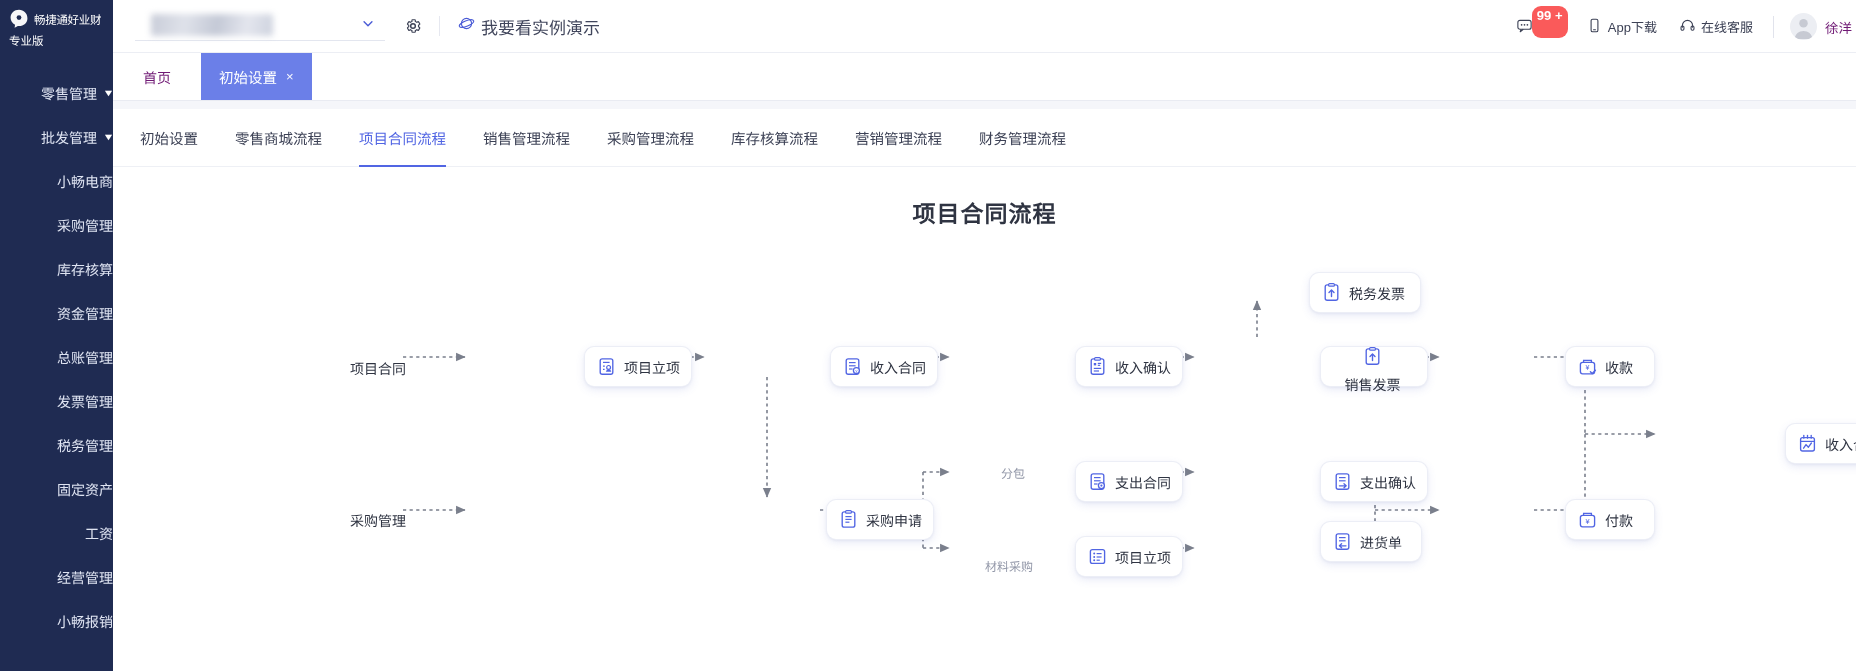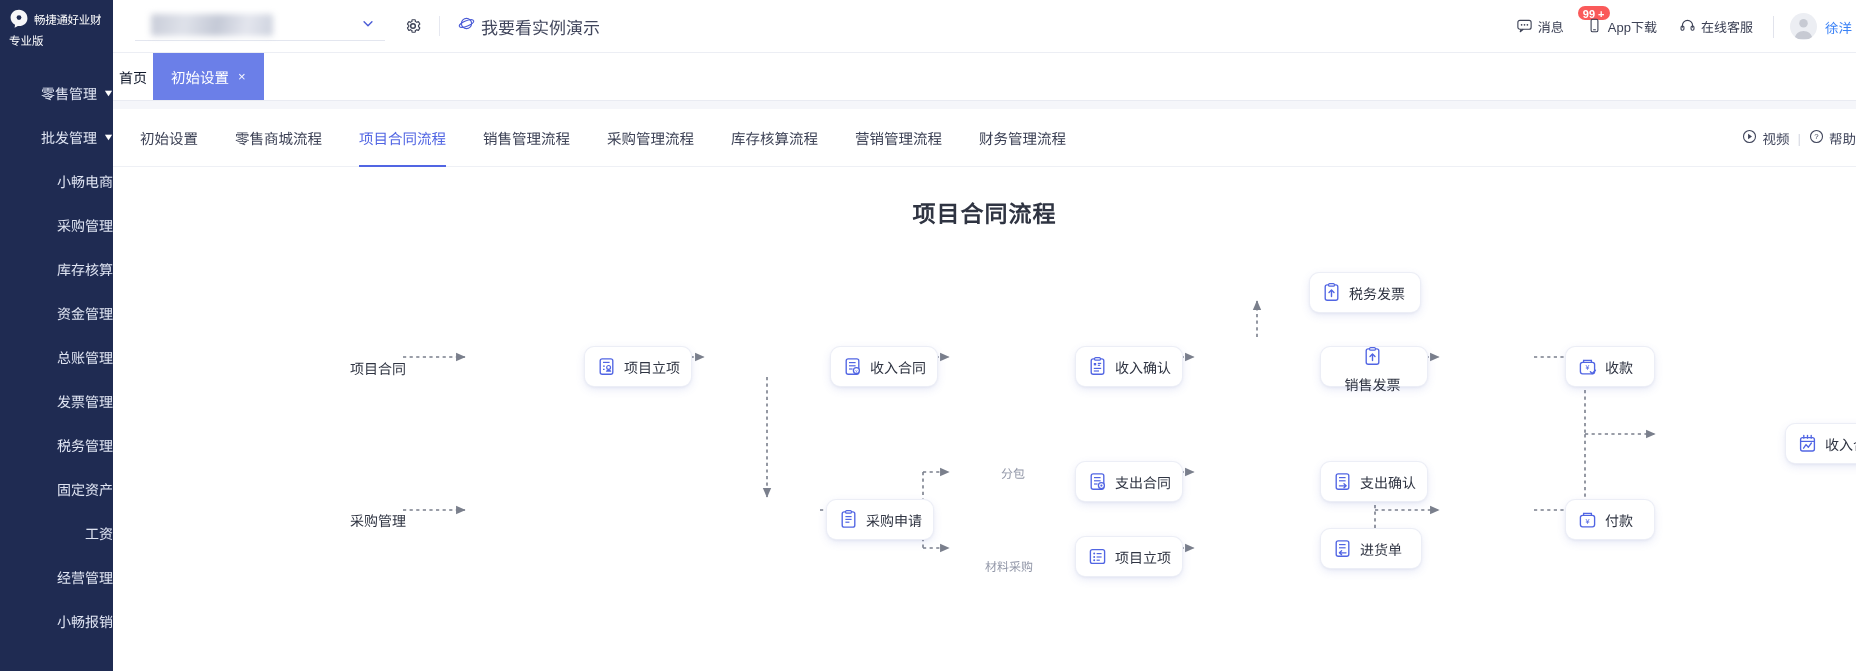--- a/index.html
+++ b/index.html
@@ -87,42 +87,42 @@
     display: flex; align-items: center; padding-right: 4px;
   }
   .tr-item {
     display: flex; align-items: center; gap: 5px;
     color: #3d4256; font-size: 13px; margin-left: 22px;
     cursor: pointer; position: relative; white-space: nowrap;
   }
   .badge-99 {
     position: absolute; left: 16px; top: -11px;
     background: #fa5a5a; color: #fff;
-    font-size: 11px; line-height: 1;
-    padding: 3px 5px 0 5px; border-radius: 9px;
-    font-weight: bold; white-space: nowrap; margin-left: 46px;
+    font-size: 13px; line-height: 1;
+    padding: 3px 5px 16px 5px; border-radius: 9px;
+    font-weight: bold; white-space: nowrap;
   }
   .tr-sep { width: 1px; height: 22px; background: #e1e3ec; margin-left: 20px; }
   .avatar {
     width: 27px; height: 27px; border-radius: 50%;
     background: #eceef3; margin-left: 16px;
     display: flex; align-items: flex-end; justify-content: center;
     overflow: hidden; flex: 0 0 27px;
   }
-  .user-name { color: #3b82f6; font-size: 13.5px; margin-left: 8px; white-space: nowrap; }
+  .user-name { color: #701a75; font-size: 13.5px; margin-left: 8px; white-space: nowrap; }
 
   
   .tabstrip {
     height: 48px; background: #ffffff;
     display: flex; align-items: stretch;
     border-bottom: 1px solid #e9ebf2;
   }
   .tab-home {
     display: flex; align-items: center; justify-content: center;
-    padding: 0 6px; color: #0f172a; font-size: 14px; cursor: pointer;
+    padding: 0 30px; color: #701a75; font-size: 14px; cursor: pointer;
   }
   .tab-active {
     background: #6b7fe8; color: #ffffff; font-size: 14.5px;
     display: flex; align-items: center; justify-content: center;
     padding: 0 18px; gap: 9px; cursor: pointer;
   }
   .tab-close { font-size: 13px; opacity: .95; cursor: pointer; }
 
   
   .content {
@@ -328,37 +328,20 @@
     <section class="content">
       <div class="subtabs" id="subtabs">
           <div class="subtab">初始设置</div>
           <div class="subtab">零售商城流程</div>
           <div class="subtab active">项目合同流程</div>
           <div class="subtab">销售管理流程</div>
           <div class="subtab">采购管理流程</div>
           <div class="subtab">库存核算流程</div>
           <div class="subtab">营销管理流程</div>
           <div class="subtab">财务管理流程</div>
-          <div class="subtabs-right">
-            <span class="sr-link">
-              <span><svg viewBox="0 0 18 18" width="15" height="15">
-                  <circle cx="9" cy="9" r="7.2" fill="none" stroke="#41465c" stroke-width="1.3"></circle>
-                  <path d="M7.3 5.8 12 9l-4.7 3.2z" fill="#41465c"></path>
-                </svg></span>
-              <span>视频</span>
-            </span>
-            <span class="sr-sep">|</span>
-            <span class="sr-link">
-              <span><svg viewBox="0 0 18 18" width="15" height="15">
-                  <circle cx="9" cy="9" r="7.2" fill="none" stroke="#41465c" stroke-width="1.3"></circle>
-                  <text x="9" y="12.4" font-size="9.4" text-anchor="middle" fill="#41465c" font-family="Liberation Sans, sans-serif">?</text>
-                </svg></span>
-              <span>帮助</span>
-            </span>
-          </div>
         </div>
 
       <h1 class="page-title">项目合同流程</h1>
 
       <div class="canvas" id="canvas">
         <svg class="edges" viewBox="0 0 1743 430" preserveAspectRatio="none">
           <defs>
             <marker id="ah" markerWidth="7" markerHeight="7" refX="5.6" refY="3" orient="auto">
               <path d="M0 0.4 L6 3 L0 5.6 z" fill="#7a7f8c"></path>
             </marker>
@@ -523,21 +506,21 @@
                 <rect x="2.4" y="2.6" width="14.2" height="13.8" rx="2" fill="none" stroke="#5165e3" stroke-width="1.35"></rect>
                 <circle cx="6.2" cy="6.6" r="1" fill="#5165e3"></circle>
                 <circle cx="6.2" cy="10" r="1" fill="#5165e3"></circle>
                 <circle cx="6.2" cy="13.2" r="1" fill="#5165e3"></circle>
                 <line x1="8.6" y1="6.6" x2="13.6" y2="6.6" stroke="#5165e3" stroke-width="1.2"></line>
                 <line x1="8.6" y1="10" x2="13.6" y2="10" stroke="#5165e3" stroke-width="1.2"></line>
                 <line x1="8.6" y1="13.2" x2="11.8" y2="13.2" stroke="#5165e3" stroke-width="1.2"></line>
               </svg></span>
             <span class="nlabel">项目立项</span>
           </div>
-          <div class="node" style="left: 1208px; top: 290px; width: 100px; font-family: Liberation Mono, monospace;">
+          <div class="node" style="left: 1208px; top: 283px; width: 100px; font-family: Liberation Mono, monospace;">
             <span class="nicon"><svg viewBox="0 0 19 19" width="19" height="19">
                 <rect x="3.2" y="1.8" width="12.6" height="15.4" rx="2" fill="none" stroke="#5165e3" stroke-width="1.35"></rect>
                 <line x1="6" y1="5.6" x2="12.6" y2="5.6" stroke="#5165e3" stroke-width="1.2"></line>
                 <line x1="6" y1="8.8" x2="12.6" y2="8.8" stroke="#5165e3" stroke-width="1.2"></line>
                 <path d="M13 13.8H6.4M8.6 11.8l-2.2 2 2.2 2" fill="none" stroke="#5165e3" stroke-width="1.3" stroke-linecap="round" stroke-linejoin="round"></path>
               </svg></span>
             <span class="nlabel">进货单</span>
           </div>
         </div>
     </section>

